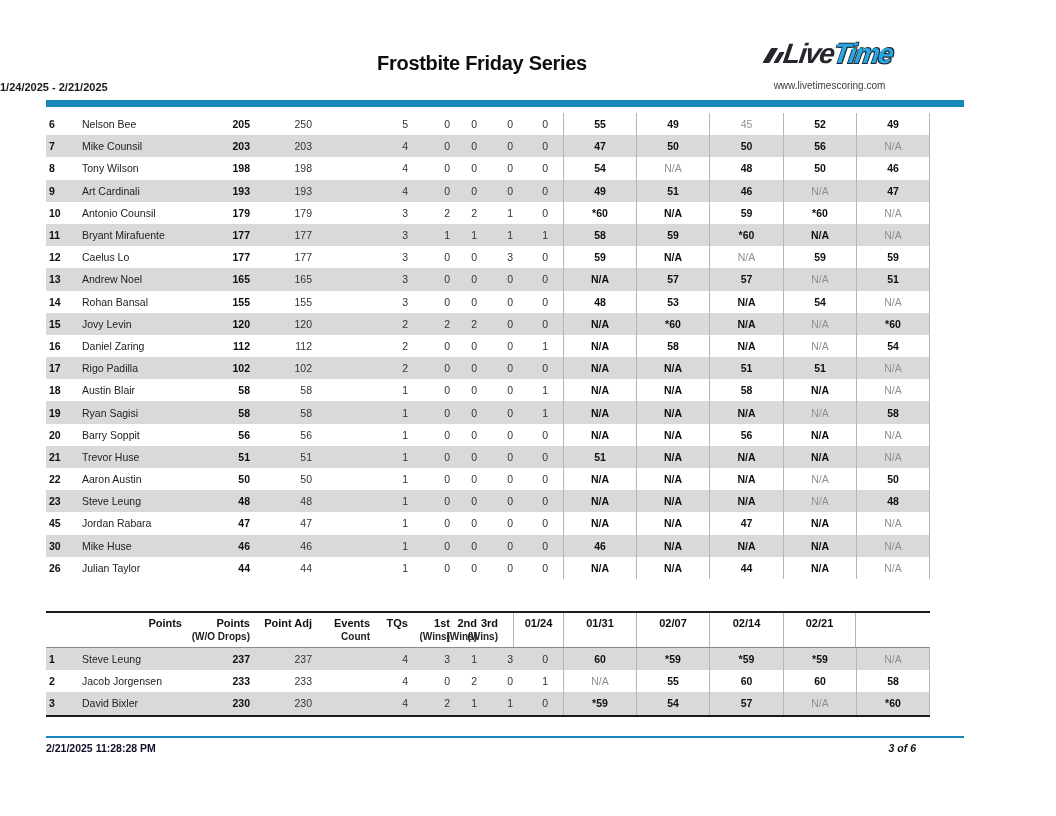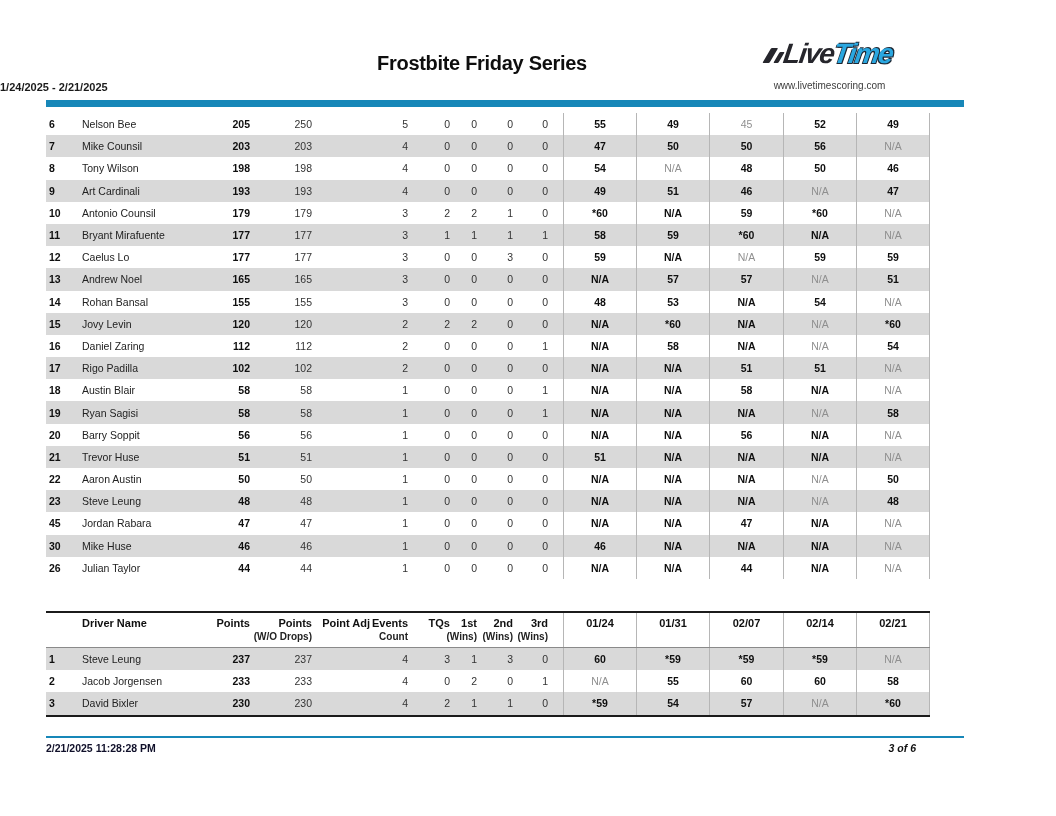--- a/index.html
+++ b/index.html
@@ -438,23 +438,20 @@
         <div class="cell c-date">44</div>
         <div class="cell c-date">N/A</div>
         <div class="cell c-date muted">N/A</div>
       </div>
     </div>
 
 
   <div class="tbl t2">
     <div class="thead-row">
       <div class="hcell"></div>
-      <div class="hcell h-driver">
-        <span class="main">Driver Name</span>
-      </div>
       <div class="hcell">
         <span class="main">Points</span>
       </div>
       <div class="hcell">
         <span class="main">Points</span>
         <span class="sub">(W/O Drops)</span>
       </div>
       <div class="hcell">
         <span class="main">Point Adj</span>
       </div>

